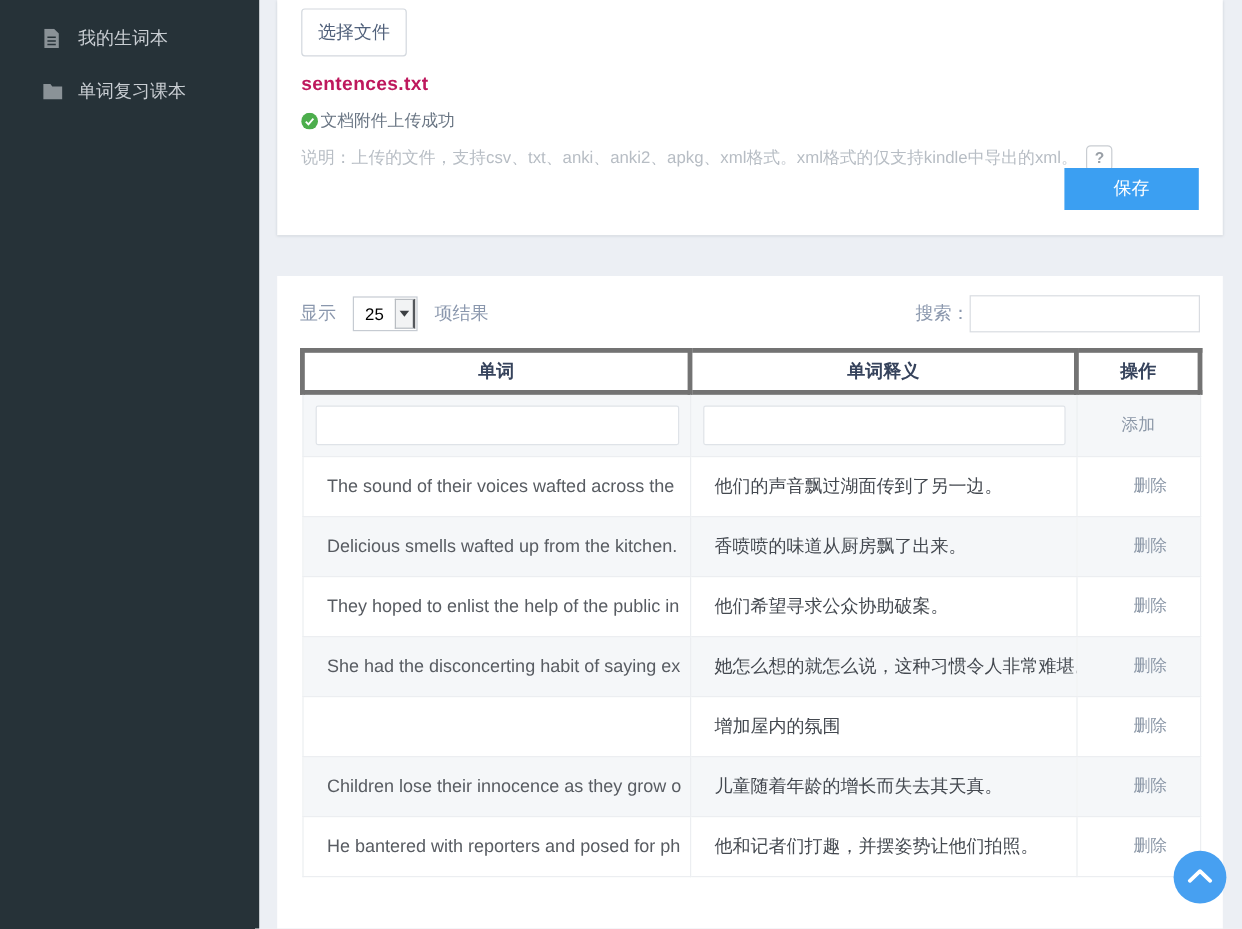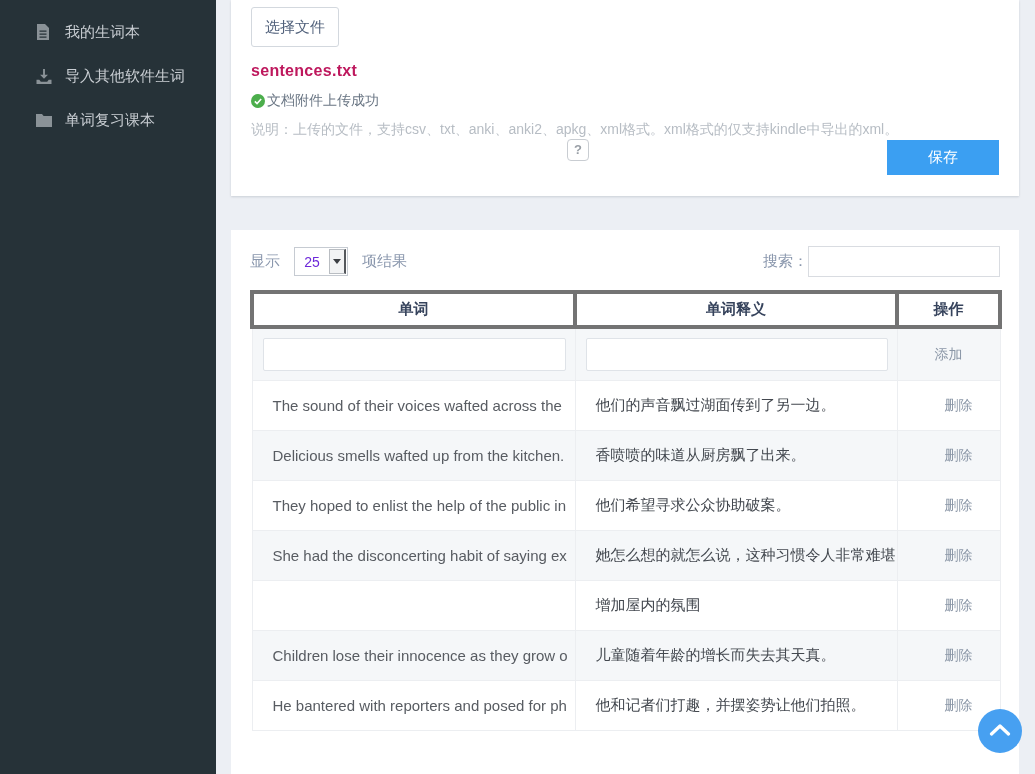--- a/index.html
+++ b/index.html
@@ -37,21 +37,21 @@
     position:absolute; left:20px; top:62px;
     font-size:16px; font-weight:bold; color:#be185d; letter-spacing:.3px;
   }
   .status-line {
     position:absolute; left:20px; top:92px; display:flex; align-items:center;
     color:#6a7684; font-size:14px;
   }
   .status-line .icn { display:flex; margin-right:2px; }
   .note-line {
     position:absolute; left:20px; top:121px; display:flex; align-items:center;
-    color:#b7bdc4; font-size:14px; white-space:nowrap;flex-direction:column;
+    color:#b7bdc4; font-size:14px; white-space:nowrap;
   }
   .help-btn {
     margin-left:7px; width:22px; height:22px; background:#fff;
     border:1px solid #c9cdd2; border-radius:4px;
     color:#999fa6; font-size:13px; font-weight:bold; cursor:pointer;
     font-family:inherit; line-height:20px;
   }
   .save-btn {
     position:absolute; right:20px; top:140px; width:112px; height:35px;
     background:#3b9ff2; border:none; color:#fff; font-size:15px; cursor:pointer;
@@ -62,21 +62,21 @@
   .controls {
     position:absolute; left:19px; right:19px; top:16px; height:31px;
     display:flex; align-items:center; justify-content:space-between;
     color:#8a97ad; font-size:15px;
   }
   .ctrl-left, .ctrl-right { display:flex; align-items:center; }
   .pagesize-select {
     display:flex; align-items:center; margin:0 14px; width:54px; height:29px;
     background:#fff; border:1px solid #c6cbd2; cursor:pointer;
   }
-  .pagesize-select .val { flex:1; text-align:center; color:#6d28d9; font-size:14px; }
+  .pagesize-select .val { flex:1; text-align:center; color:#000000; font-size:14px; }
   .sel-arrow {
     width:17px; height:25px; margin-right:1px; background:#f2f3f4;
     border:1px solid #b9bdc2; border-right:2px solid #55585c;
     display:flex; align-items:center; justify-content:center;
   }
   .sel-arrow i {
     width:0; height:0; border-left:4px solid transparent;
     border-right:4px solid transparent; border-top:5px solid #3c3f43;
   }
   .search-label { margin-right:0; }
@@ -125,28 +125,20 @@
 
   <nav class="sidebar">
     <div class="side-item">
       <span class="icn">
         <svg width="14" height="16" viewBox="0 0 14 16">
             <path fill="#8a9297" d="M1 0h8l4 4v12H1z"></path>
             <path fill="#263238" d="M3.5 6.5h7v1.2h-7zM3.5 9.5h7v1.2h-7zM3.5 12.5h7v1.2h-7z"></path>
           </svg>
       </span>
       <span>我的生词本</span>
-    </div>
-    <div class="side-item">
-      <span class="icn">
-        <svg width="16" height="15" viewBox="0 0 16 16">
-            <path fill="#8a9297" d="M7 0h2v6h3.2L8 10.5 3.8 6H7zM0 11.5h3l1.6 2.2h6.8L13 11.5h3V16H0z"></path>
-          </svg>
-      </span>
-      <span>导入其他软件生词</span>
     </div>
     <div class="side-item">
       <span class="icn">
         <svg width="16" height="13" viewBox="0 0 16 13">
             <path fill="#8a9297" d="M0 0h6l1.6 2H16v11H0z"></path>
           </svg>
       </span>
       <span>单词复习课本</span>
     </div>
   </nav>

